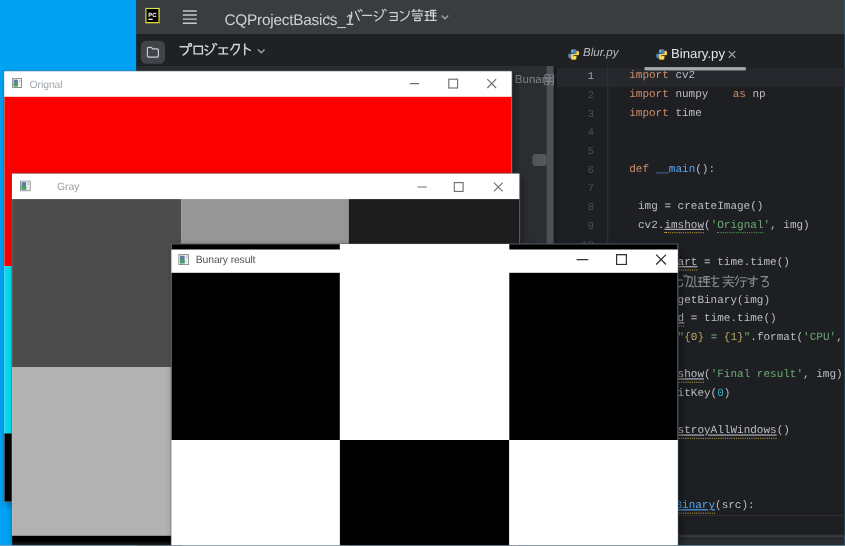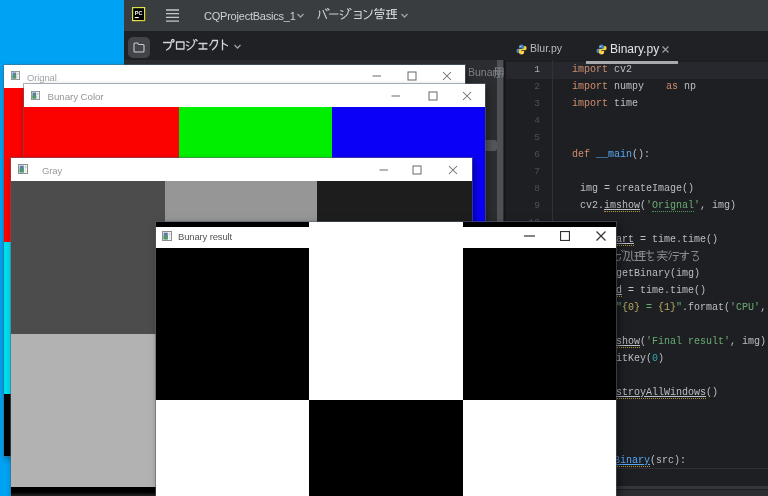--- a/index.html
+++ b/index.html
@@ -119,21 +119,21 @@
     <rect x="0.6" y="0.6" width="12" height="13" fill="#000" stroke="url(#pcg)" stroke-width="1.2"></rect>
     <text x="2.8" y="8" font-family="Liberation Sans" font-size="5.5" font-weight="bold" fill="#fff">PC</text>
     <rect x="2.8" y="10" width="4" height="1.1" fill="#fff"></rect>
   </svg>
 
   <svg class="abs" style="left:166px;top:9px;" width="13" height="13" viewBox="0 0 13 13">
     <g stroke="#c4c7cb" stroke-width="1.3">
         <path d="M0,1 H13 M0,4.7 H13 M0,8.4 H13 M0,12.1 H13"></path>
       </g>
   </svg>
-  <div class="abs" style="left:204px;top:9.5px;color:#cdd0d4;font-size:11px;letter-spacing:-0.22px;">CQProjectBasics_1</div>
+  <div class="abs" style="left:204px;top:9.5px;color:#cdd0d4;font-size:14px;letter-spacing:-0.22px;">CQProjectBasics_1</div>
   <svg class="abs" style="left:296px;top:13px;" width="9" height="6" viewBox="0 0 9 6">
       <path d="M1.5,1 L4.5,4 L7.5,1" fill="none" stroke="#9da0a6" stroke-width="1.3"></path>
     </svg>
 
   <svg class="abs" style="left:317px;top:8px;" width="80" height="14" viewBox="0 0 80 14">
     <g class="kana" stroke="#cdd0d4" stroke-width="1.1">
 
       <path d="M2.5,3 Q3.5,7 1,10.5 M6,2.5 L9.5,10.5 M8.5,1.2 l1.5,1.5 M10.6,0.5 l1.5,1.5"></path>
 
       <path d="M12.5,6 L21,6"></path>
@@ -198,21 +198,21 @@
   <svg class="abs" style="left:233px;top:44px;" width="9" height="6" viewBox="0 0 9 6">
       <path d="M1.5,1 L4.5,4 L7.5,1" fill="none" stroke="#9da0a6" stroke-width="1.3"></path>
     </svg>
 
   <svg class="abs" style="left:516px;top:44px;" width="11" height="11" viewBox="0 0 11 11">
     <path d="M5.4,0.6 Q2.9,0.6 2.9,2.6 L2.9,4.1 L5.6,4.1 L5.6,4.7 L1.9,4.7 Q0.4,4.7 0.4,6.7 Q0.4,8.9 1.9,8.9 L2.9,8.9 L2.9,7.4 Q2.9,5.9 4.5,5.9 L6.9,5.9 Q8.1,5.9 8.1,4.7 L8.1,2.6 Q8.1,0.6 5.4,0.6 Z" fill="#4b83b8"></path>
     <circle cx="4.3" cy="2.3" r="0.55" fill="#e8eef4"></circle>
     <path d="M5.6,10.4 Q8.1,10.4 8.1,8.4 L8.1,6.9 L5.4,6.9 L5.4,6.3 L9.1,6.3 Q10.6,6.3 10.6,4.3 Q10.6,2.1 9.1,2.1 L8.1,2.1 L8.1,3.6 Q8.1,5.1 6.5,5.1 L4.1,5.1 Q2.9,5.1 2.9,6.3 L2.9,8.4 Q2.9,10.4 5.6,10.4 Z" fill="#f7ce46"></path>
     <circle cx="6.7" cy="8.7" r="0.55" fill="#fdf6e3"></circle>
   </svg>
-  <div class="abs" style="left:530px;top:42px;color:#b7bac0;font-size:10.5px;">Blur.py</div>
+  <div class="abs" style="left:530px;top:42px;color:#b7bac0;font-size:10.5px;font-style:italic;">Blur.py</div>
   <svg class="abs" style="left:596px;top:44px;" width="11" height="11" viewBox="0 0 11 11">
     <path d="M5.4,0.6 Q2.9,0.6 2.9,2.6 L2.9,4.1 L5.6,4.1 L5.6,4.7 L1.9,4.7 Q0.4,4.7 0.4,6.7 Q0.4,8.9 1.9,8.9 L2.9,8.9 L2.9,7.4 Q2.9,5.9 4.5,5.9 L6.9,5.9 Q8.1,5.9 8.1,4.7 L8.1,2.6 Q8.1,0.6 5.4,0.6 Z" fill="#4b83b8"></path>
     <circle cx="4.3" cy="2.3" r="0.55" fill="#e8eef4"></circle>
     <path d="M5.6,10.4 Q8.1,10.4 8.1,8.4 L8.1,6.9 L5.4,6.9 L5.4,6.3 L9.1,6.3 Q10.6,6.3 10.6,4.3 Q10.6,2.1 9.1,2.1 L8.1,2.1 L8.1,3.6 Q8.1,5.1 6.5,5.1 L4.1,5.1 Q2.9,5.1 2.9,6.3 L2.9,8.4 Q2.9,10.4 5.6,10.4 Z" fill="#f7ce46"></path>
     <circle cx="6.7" cy="8.7" r="0.55" fill="#fdf6e3"></circle>
   </svg>
   <div class="abs" style="left:610px;top:42px;color:#e2e4e8;font-size:12px;">Binary.py</div>
   <svg class="abs" style="left:661px;top:45px;" width="9" height="9" viewBox="0 0 9 9">
       <path d="M1.5,1.5 L7.5,7.5 M7.5,1.5 L1.5,7.5" stroke="#9da0a6" stroke-width="1.1"></path>
     </svg>
@@ -246,54 +246,31 @@
         <rect x="1" y="1" width="8" height="8" fill="none" stroke="#6f6f6f" stroke-width="1.05"></rect>
       </svg>
     <svg class="abs" style="left:437.6px;top:6px;" width="10" height="10" viewBox="0 0 10 10">
         <path d="M1,1 L9,9 M9,1 L1,9" stroke="#6f6f6f" stroke-width="1.05"></path>
       </svg>
     <div class="abs" style="left:0;top:23.2px;width:100%;height:154px;background:#fb0200;"></div>
     <div class="abs" style="left:0;top:177.2px;width:100%;height:152px;background:#00dff0;"></div>
     <div class="abs" style="left:0;top:329.2px;width:100%;height:62px;background:#000;"></div>
   </div>
 
-  <div class="abs" style="left:23.5px;top:84px;width:461.5px;height:138px;box-shadow:0 0 0 1px rgba(90,105,125,0.5),2px 3px 7px rgba(0,0,0,0.42);background:#fff;">
-    <div class="abs cvtitle" style="left:0;top:0;width:100%;height:23px;"></div>
-    <svg class="abs" style="left:7.5px;top:6.5px;" width="9" height="9" viewBox="0 0 10 10">
-      <rect x="0.5" y="0.5" width="9" height="9" fill="#fdfdfd" stroke="#898e91" stroke-width="1"></rect>
-      <rect x="1.6" y="1.6" width="4.2" height="6.8" fill="#5e7ba0"></rect>
-      <rect x="1.6" y="4.8" width="4.2" height="3.6" fill="#4d9c66"></rect>
-      <rect x="6.6" y="1.8" width="1.9" height="2.6" fill="#c9cdd1"></rect>
-      <rect x="6.6" y="5.4" width="1.9" height="3" fill="#dfe3e6"></rect>
-    </svg>
-    <div class="abs" style="left:24px;top:7px;color:#97979b;font-size:9.8px;letter-spacing:-0.1px;">Bunary Color</div>
-    <svg class="abs" style="left:367.1px;top:11px;" width="10" height="3" viewBox="0 0 10 3">
-        <path d="M0.5,1 H9" stroke="#6f6f6f" stroke-width="1.05"></path>
-      </svg>
-    <svg class="abs" style="left:404.1px;top:7px;" width="10" height="10" viewBox="0 0 10 10">
-        <rect x="1" y="1" width="8" height="8" fill="none" stroke="#6f6f6f" stroke-width="1.05"></rect>
-      </svg>
-    <svg class="abs" style="left:438.1px;top:7px;" width="10" height="10" viewBox="0 0 10 10">
-        <path d="M1,1 L9,9 M9,1 L1,9" stroke="#6f6f6f" stroke-width="1.05"></path>
-      </svg>
-    <div class="abs" style="left:0;top:23px;width:155.2px;height:115px;background:#fb0200;"></div>
-    <div class="abs" style="left:155.2px;top:23px;width:153.1px;height:115px;background:#00ef00;"></div>
-    <div class="abs" style="left:308.3px;top:23px;width:153.2px;height:115px;background:#0b00f6;"></div>
-  </div>
 
   <div class="abs" style="left:10.9px;top:157.5px;width:461.1px;height:338.5px;box-shadow:0 0 0 1px rgba(90,105,125,0.5),2px 3px 7px rgba(0,0,0,0.42);background:#fff;">
     <div class="abs cvtitle" style="left:0;top:0;width:100%;height:23px;"></div>
     <svg class="abs" style="left:7px;top:6.5px;" width="10" height="10" viewBox="0 0 10 10">
       <rect x="0.5" y="0.5" width="9" height="9" fill="#fdfdfd" stroke="#898e91" stroke-width="1"></rect>
       <rect x="1.6" y="1.6" width="4.2" height="6.8" fill="#5e7ba0"></rect>
       <rect x="1.6" y="4.8" width="4.2" height="3.6" fill="#4d9c66"></rect>
       <rect x="6.6" y="1.8" width="1.9" height="2.6" fill="#c9cdd1"></rect>
       <rect x="6.6" y="5.4" width="1.9" height="3" fill="#dfe3e6"></rect>
     </svg>
-    <div class="abs" style="left:31px;top:7px;color:#9a9a9a;font-size:9.5px;letter-spacing:-0.1px;">Gray</div>
+    <div class="abs" style="left:41px;top:7px;color:#9a9a9a;font-size:9.5px;letter-spacing:-0.1px;">Gray</div>
     <svg class="abs" style="left:368px;top:11px;" width="10" height="3" viewBox="0 0 10 3">
         <path d="M0.5,1 H9" stroke="#6f6f6f" stroke-width="1.05"></path>
       </svg>
     <svg class="abs" style="left:401px;top:7px;" width="10" height="10" viewBox="0 0 10 10">
         <rect x="1" y="1" width="8" height="8" fill="none" stroke="#6f6f6f" stroke-width="1.05"></rect>
       </svg>
     <svg class="abs" style="left:437px;top:7px;" width="10" height="10" viewBox="0 0 10 10">
         <path d="M1,1 L9,9 M9,1 L1,9" stroke="#6f6f6f" stroke-width="1.05"></path>
       </svg>
 

